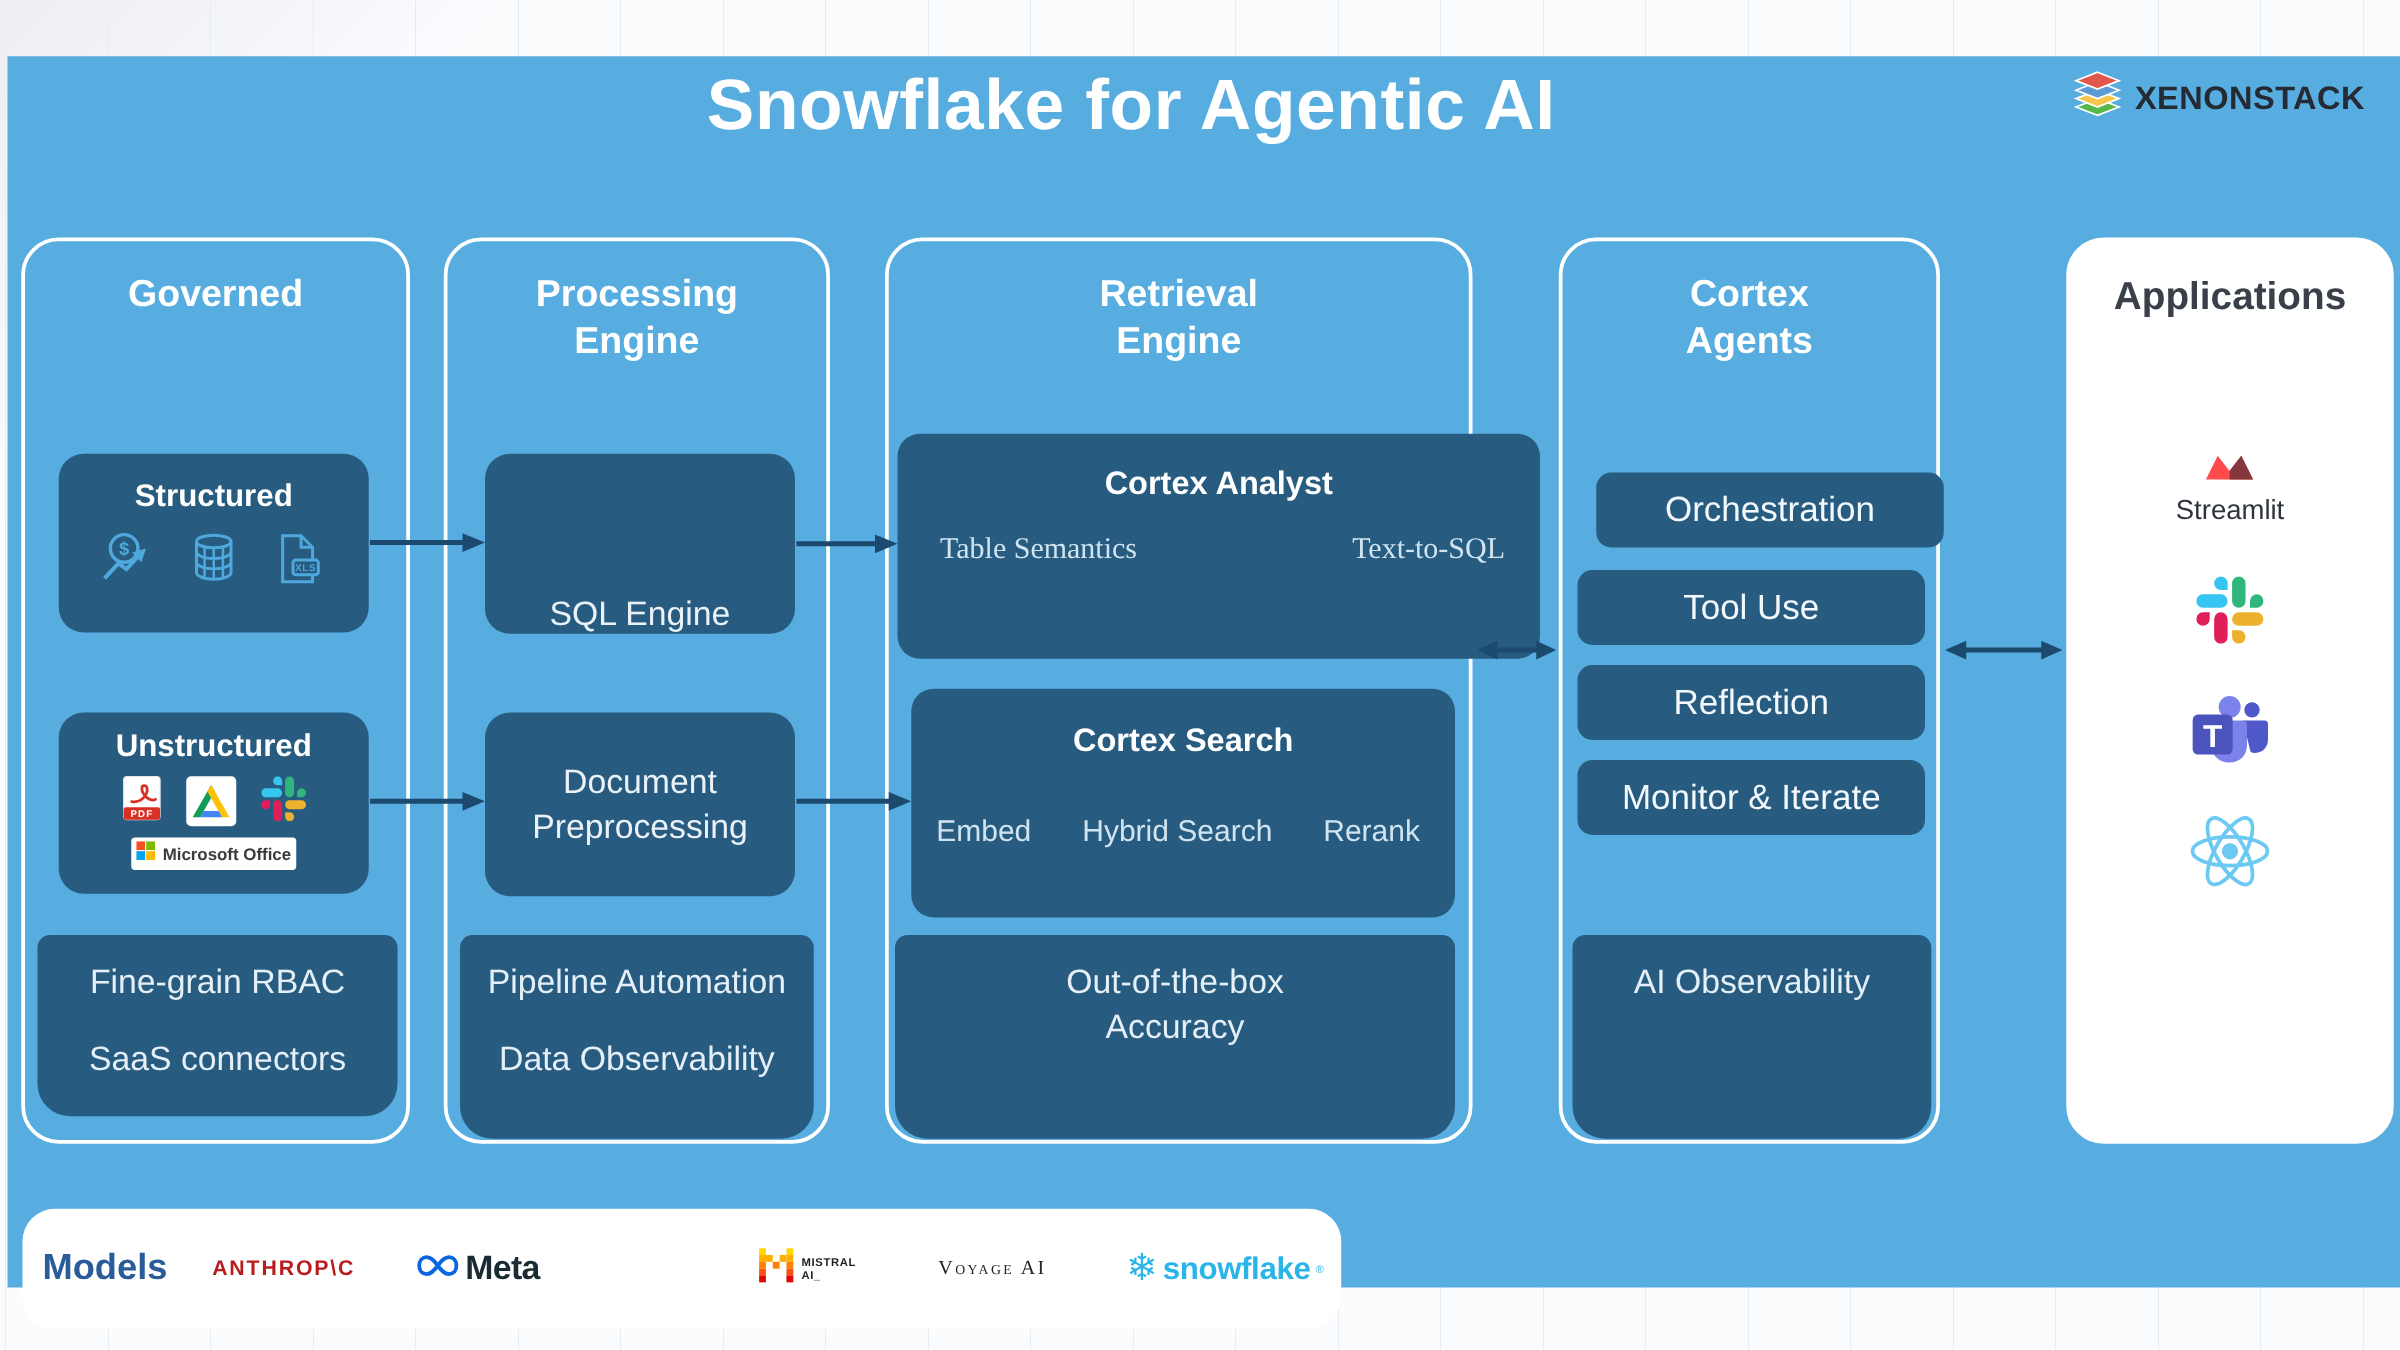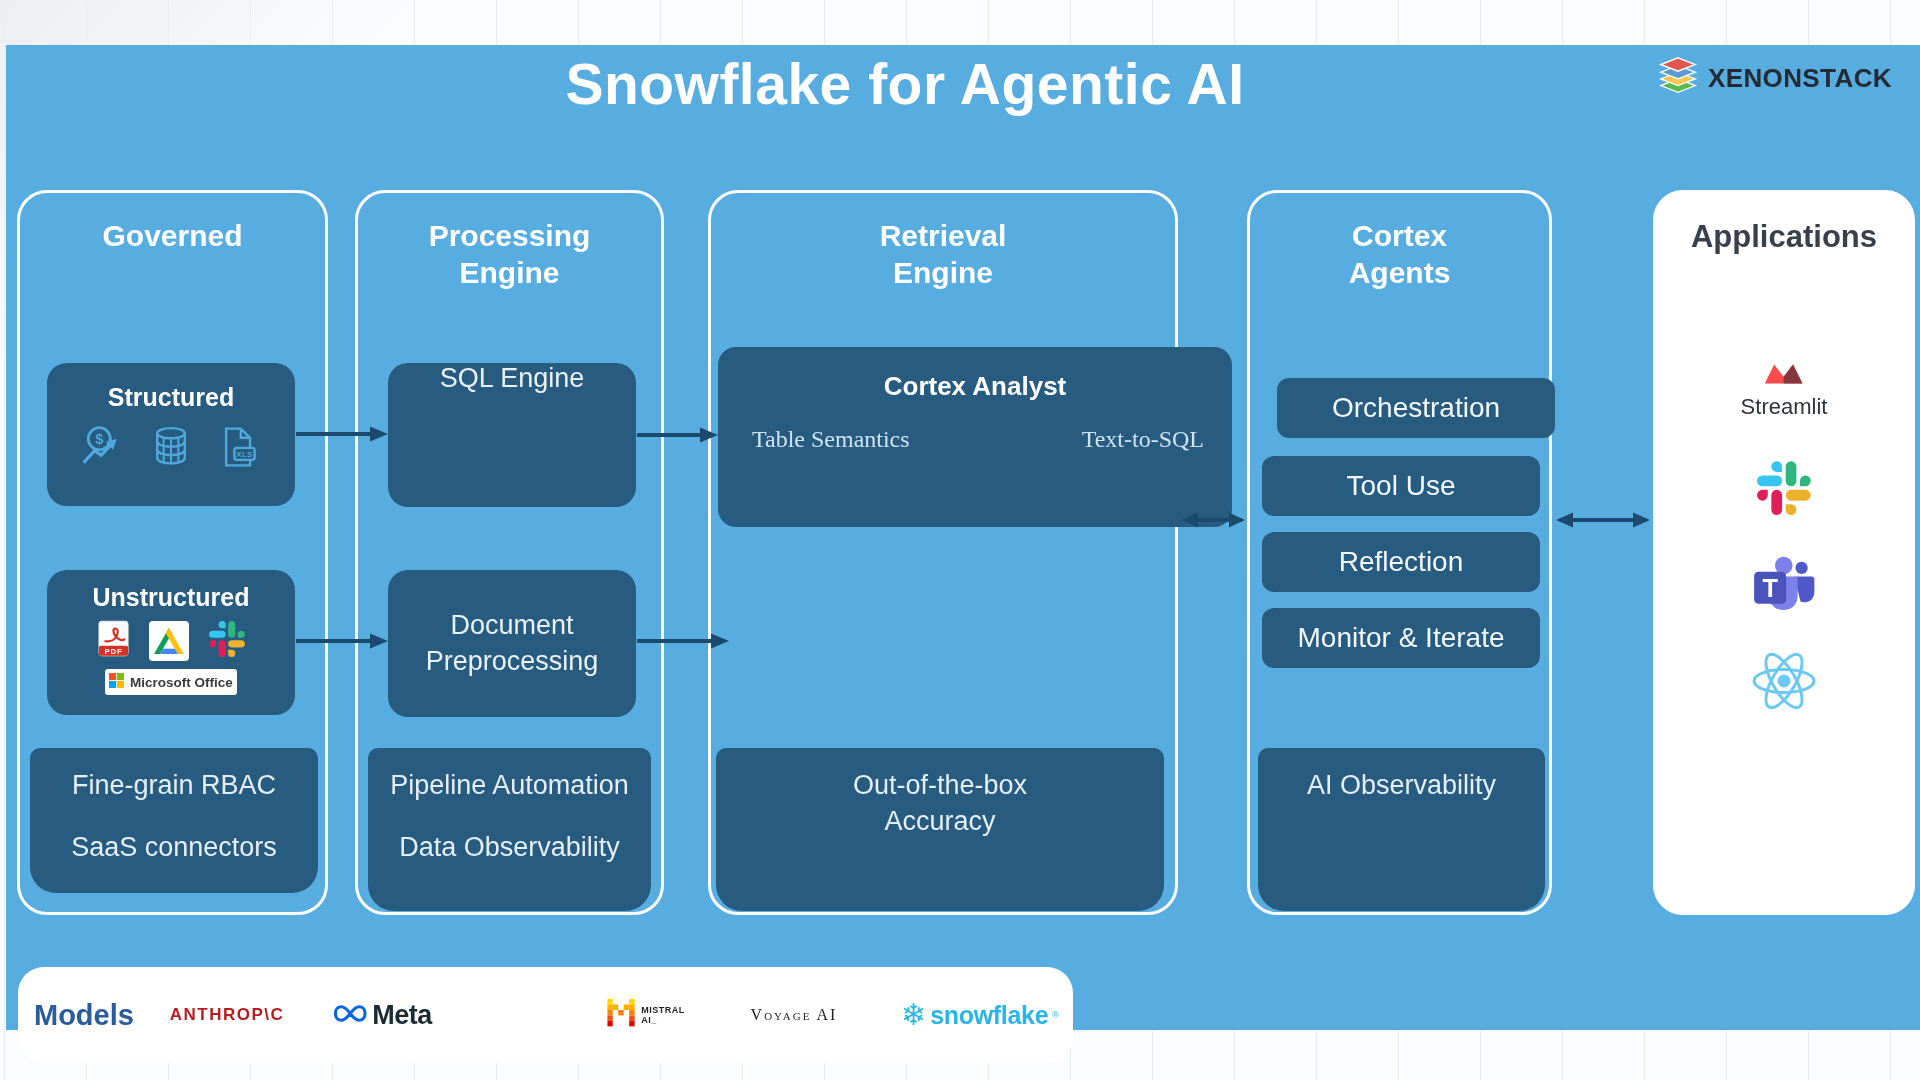--- a/index.html
+++ b/index.html
@@ -16,21 +16,21 @@
   .brand-text{font-size:26px;font-weight:800;color:#242B34;letter-spacing:.4px;}
 
   .col{position:absolute;top:190px;height:725px;border:3.5px solid #FFFFFF;border-radius:30px;box-sizing:border-box;}
   .col-title{margin-top:24px;text-align:center;color:#FFFFFF;font-size:30px;font-weight:bold;line-height:1.24;}
   .col-white{background:#FFFFFF;}
   .app-title{margin-top:26px;text-align:center;color:#3A404A;font-size:31px;font-weight:bold;}
 
   .box{position:absolute;background:#275B80;color:#FFFFFF;border-radius:20px;box-sizing:border-box;}
   .box-head{text-align:center;font-size:25px;font-weight:bold;color:#FFFFFF;}
   .big-head{font-size:26px;}
-  .center-box{display:flex;align-items:flex-start;justify-content:center;font-size:27px;color:#EAF2F8;}
+  .center-box{display:flex;align-items:flex-end;justify-content:center;font-size:27px;color:#EAF2F8;}
   .center-col{display:flex;flex-direction:column;align-items:center;justify-content:center;font-size:27px;color:#EAF2F8;line-height:1.32;}
   .icon-row{display:flex;align-items:center;justify-content:center;gap:22px;}
   .sub-row{display:flex;justify-content:space-between;font-size:24px;color:#CFE3F0;}
   .footer-box{position:absolute;background:#275B80;color:#E4EFF7;border-radius:10px 10px 26px 26px;
     box-sizing:border-box;text-align:center;font-size:27px;padding-top:20px;line-height:34px;}
   .pill{position:absolute;left:1262px;width:278px;height:60px;background:#275B80;border-radius:12px;
     display:flex;align-items:center;justify-content:center;color:#F2F8FC;font-size:28px;}
   .office-badge{margin:8px auto 0;width:132px;height:26px;background:#FFFFFF;border-radius:3px;
     display:flex;align-items:center;justify-content:center;gap:6px;}
   .office-text{font-size:13.5px;color:#3B3B3B;font-weight:600;}
@@ -192,20 +192,28 @@
   </div>
 
   <div class="box" style="left:718px;top:347px;width:514px;height:180px;border-radius:18px;">
     <div class="box-head big-head" style="margin-top:24px;">Cortex Analyst</div>
     <div class="sub-row" style="margin-top:24px;padding:0 28px 0 34px;font-family:Liberation Serif, serif;">
       <span>Table Semantics</span>
       <span>Text-to-SQL</span>
     </div>
   </div>
 
+  <div class="box" style="left:729px;top:551px;width:435px;height:183px;border-radius:18px;">
+    <div class="box-head big-head" style="margin-top:26px;">Cortex Search</div>
+    <div class="sub-row" style="margin-top:44px;padding:0 28px 0 20px;">
+      <span>Embed</span>
+      <span>Hybrid Search</span>
+      <span>Rerank</span>
+    </div>
+  </div>
 
   <div class="footer-box" style="left:716px;top:748px;width:448px;height:163px;">
     <div>Out-of-the-box</div>
     <div style="margin-top:2px;">Accuracy</div>
   </div>
 
   <div class="col" style="left:1247px;width:305px;">
     <div class="col-title">
       <div>Cortex</div>
       <div>Agents</div>

